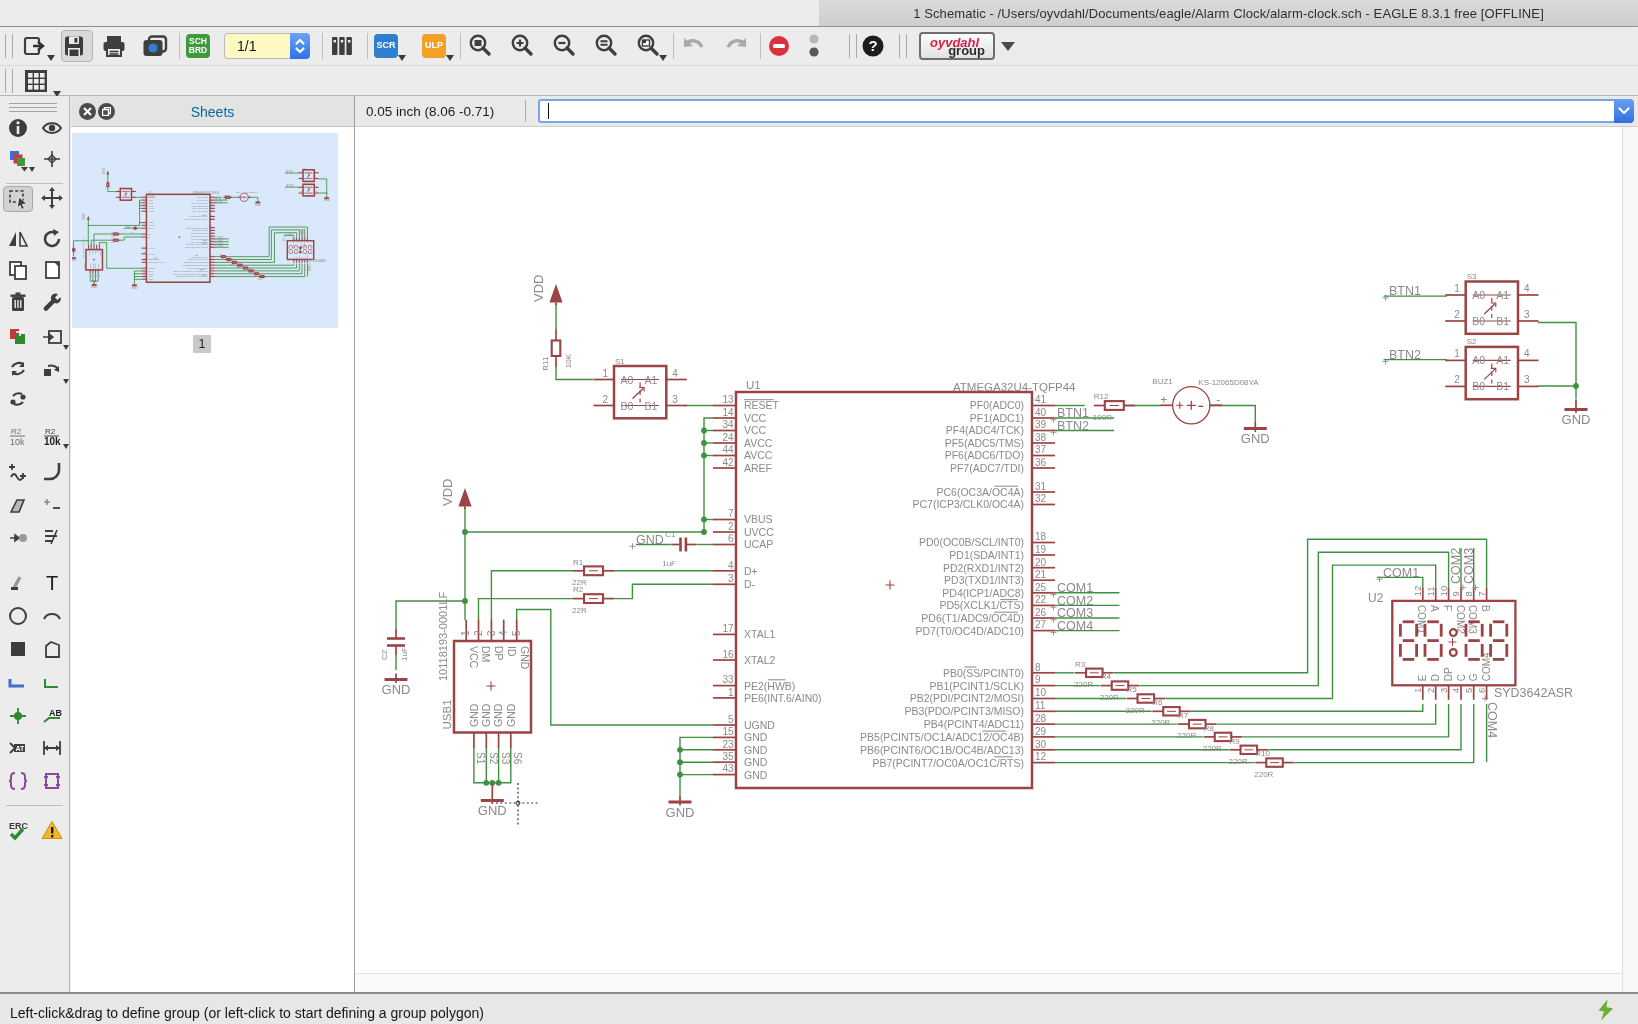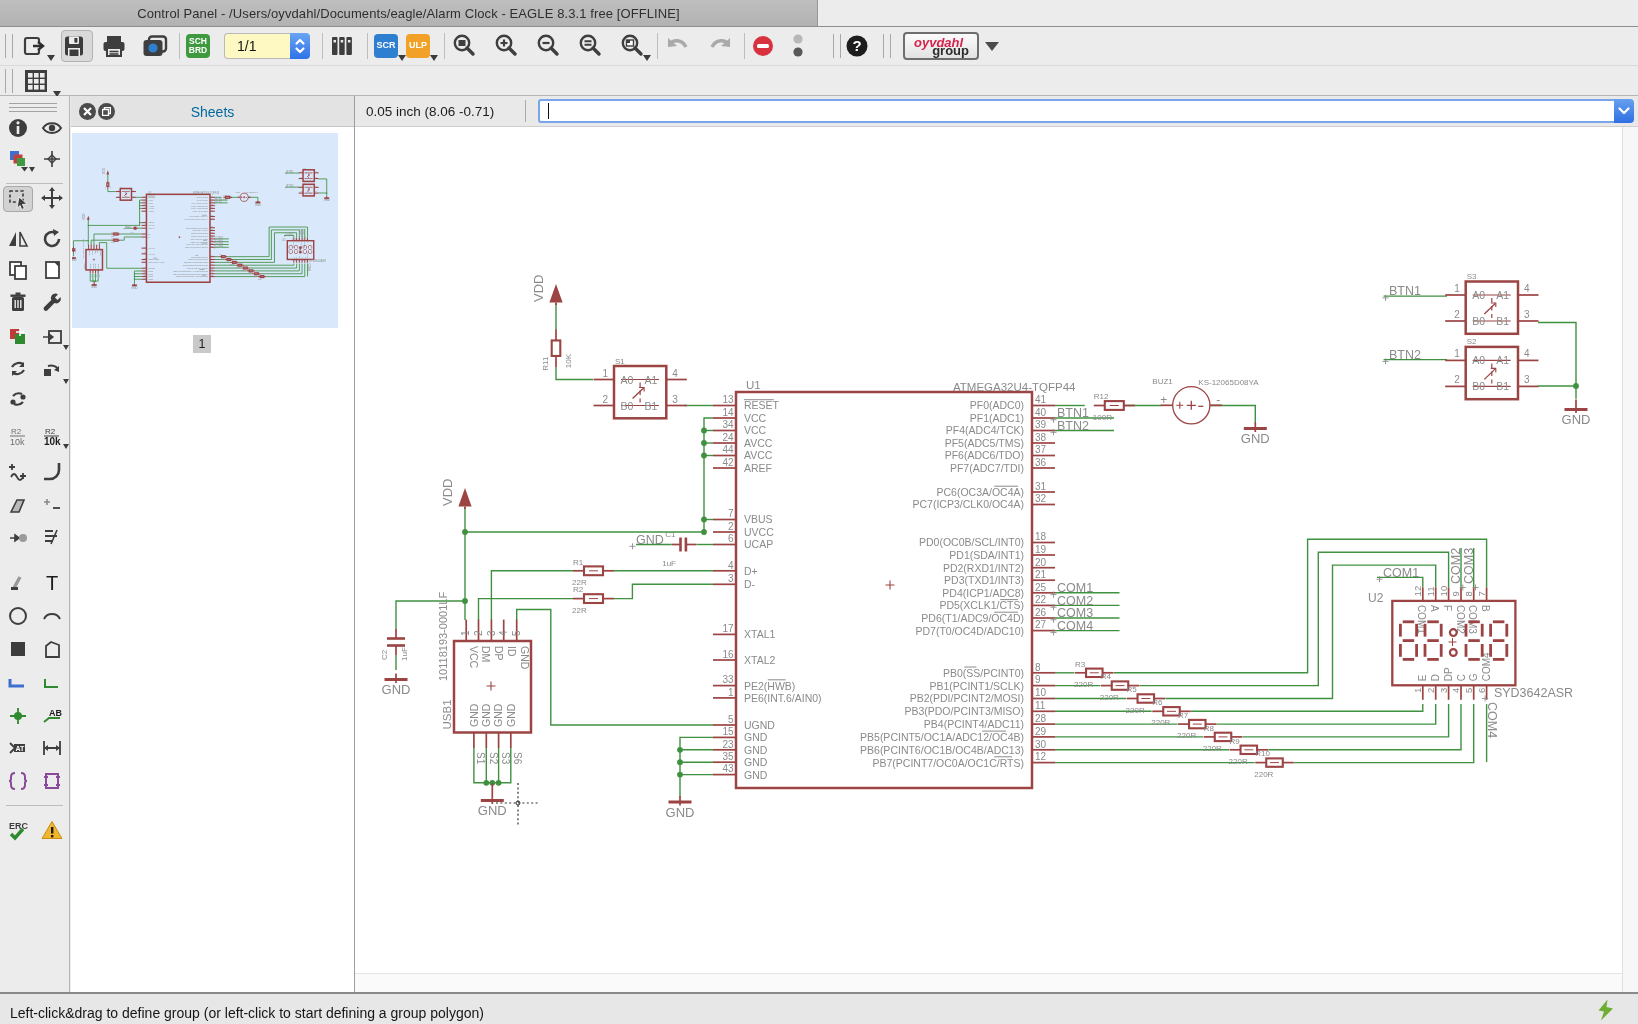--- a/index.html
+++ b/index.html
@@ -71,22 +71,22 @@
   #statusbar { position:absolute; left:0; top:992px; width:1638px; height:39px; background:#e7e7e7;
     border-top:2px solid #8a8a8a; display:flex; align-items:center; }
   #statusbar .msg { margin-left:10px; font-size:14px; color:#161616; }
   #statusbar .bolt { position:absolute; right:22px; top:5px; }
   svg text { font-family:"Liberation Sans", sans-serif; }
 </style>
 </head>
 <body>
 
 <div id="tabbar">
-  <div class="wintab" id="tab-left">
-      <span>Control Panel - /Users/oyvdahl/Documents/eagle/Alarm Clock - EAGLE 8.3.1 free [OFFLINE]</span>
+  <div class="wintab" id="tab-right">
+      <span>1 Schematic - /Users/oyvdahl/Documents/eagle/Alarm Clock/alarm-clock.sch - EAGLE 8.3.1 free [OFFLINE]</span>
     </div>
 </div>
 
 <div id="toolbar1">
   <div class="thandle"></div>
   <div class="tbtn" style="margin-left:6px">
     <svg width="26" height="24" viewBox="0 0 26 24">
       <rect x="2" y="4" width="14" height="16" rx="2" fill="none" stroke="#3e3e3e" stroke-width="2.2"></rect>
       <rect x="10" y="9" width="8" height="6" fill="#ececec"></rect>
       <path d="M10 12 h9 M15 8 l5 4 -5 4" fill="none" stroke="#2e2e2e" stroke-width="2.4"></path>
@@ -145,21 +145,21 @@
       <rect x="18.9" y="6" width="2.5" height="2.5" fill="#ececec"></rect>
     </svg>
   </div>
   <div class="tsep"></div>
   <div class="tbtn">
     <div class="badge" style="background:#2f7fd0;font-size:9px">
         <span>SCR</span>
       </div>
     <div class="ddtri"></div>
   </div>
-  <div class="tbtn" style="margin-left:0">
+  <div class="tbtn" style="margin-left:16px">
     <div class="badge" style="background:#f0a126;font-size:9px">
         <span>ULP</span>
       </div>
     <div class="ddtri"></div>
   </div>
   <div class="tsep"></div>
   <div class="tbtn">
     <svg width="26" height="26" viewBox="0 0 26 26">
       <circle cx="11" cy="10" r="7.2" fill="none" stroke="#3e3e3e" stroke-width="2.4"></circle>
       <rect x="7.5" y="7" width="7" height="6" fill="#3e3e3e"></rect>

